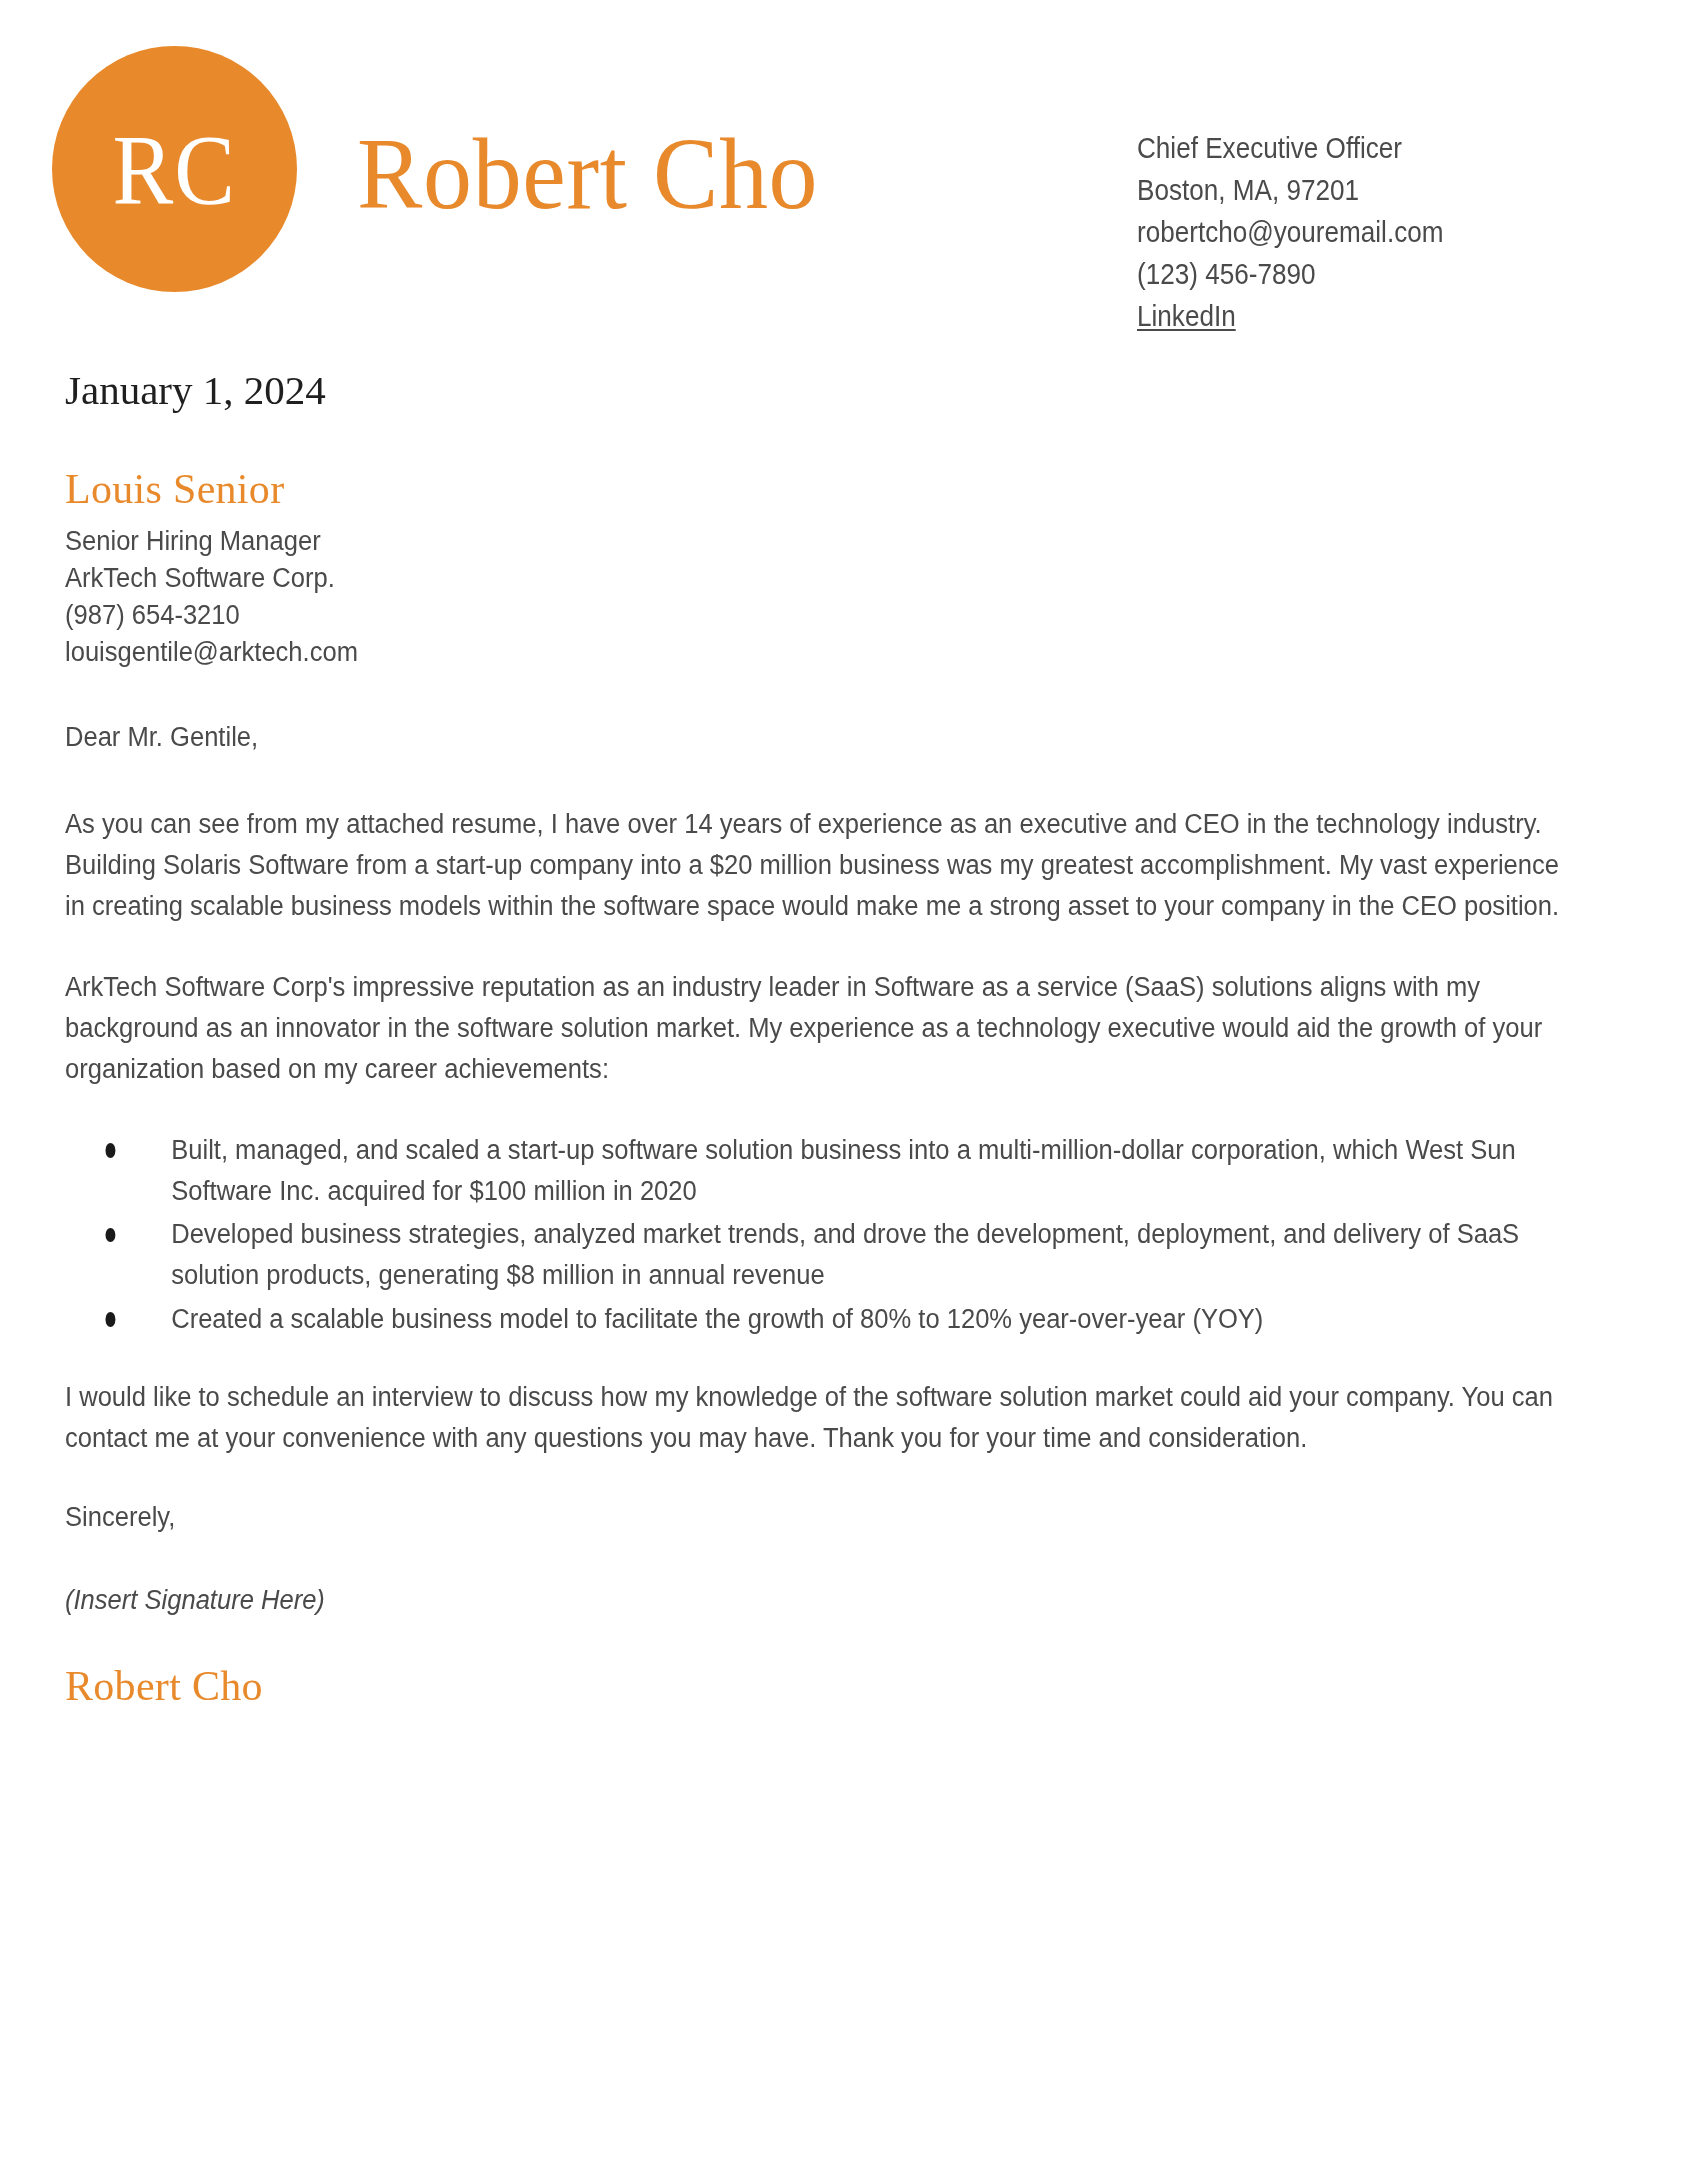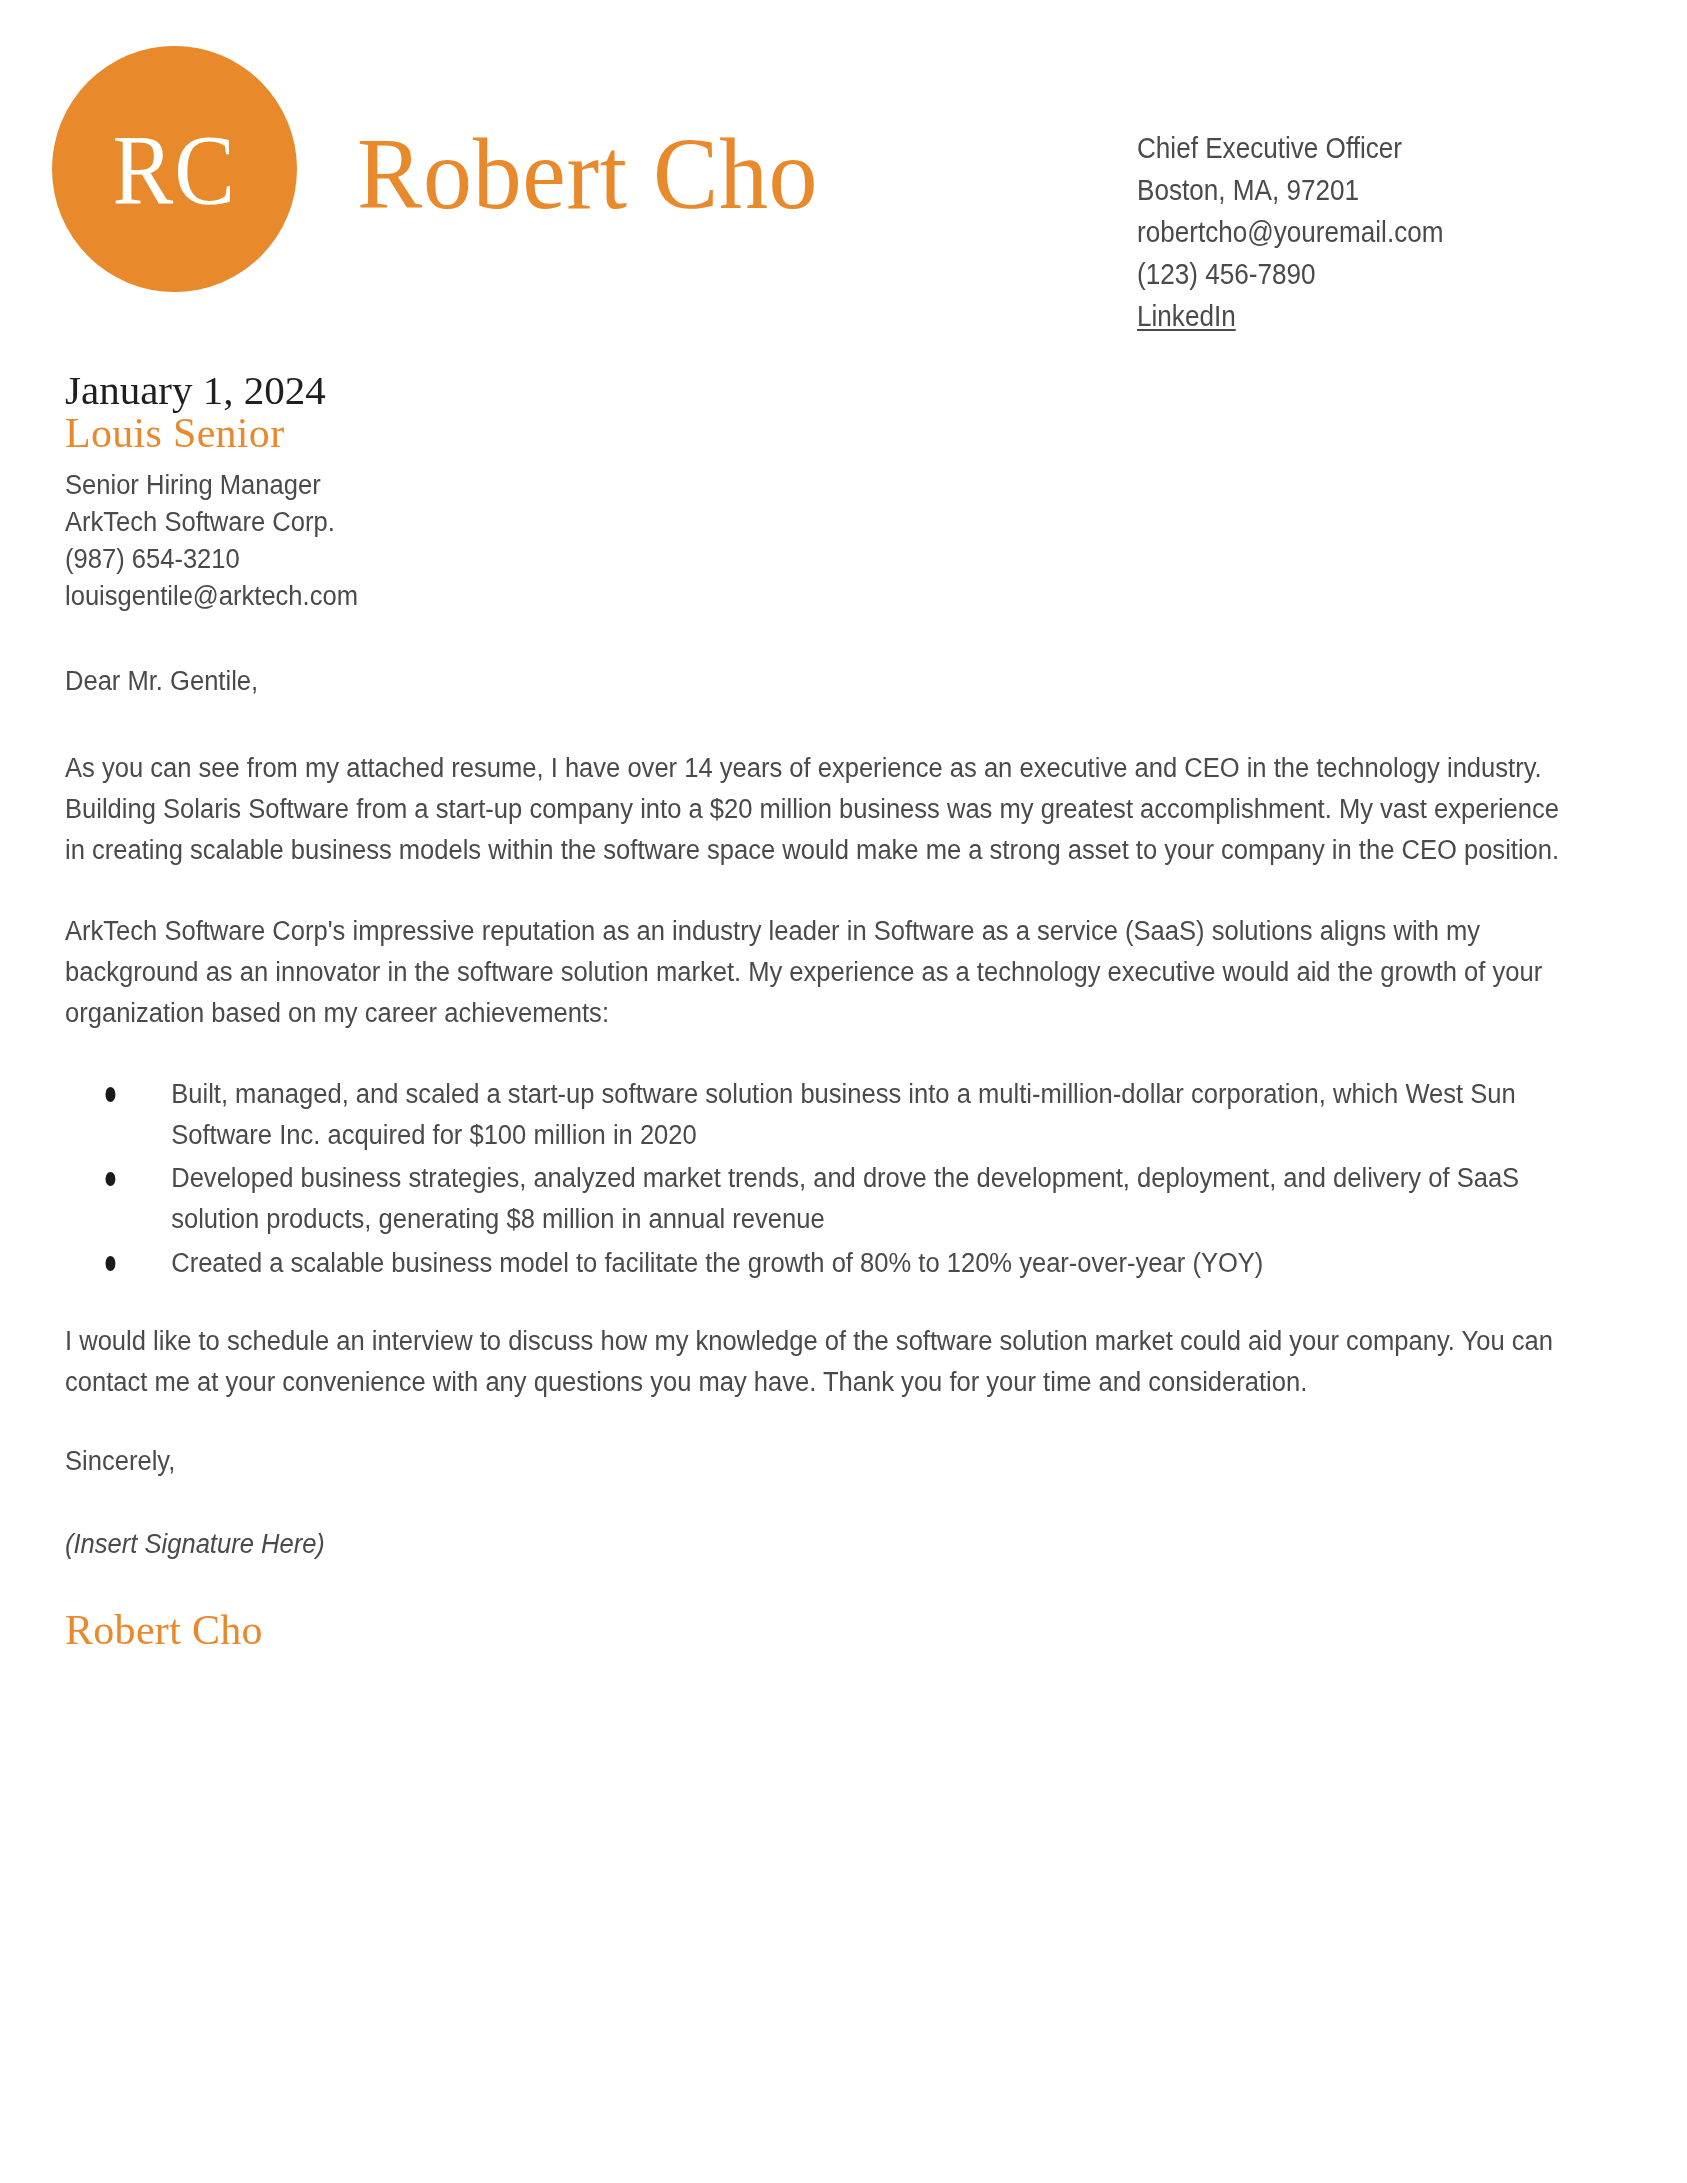--- a/index.html
+++ b/index.html
@@ -89,20 +89,21 @@
     left: 65px;
     top: 370px;
     width: 1522px;
   }
 
   .date {
     font-family: "Liberation Serif", serif;
     font-size: 41px;
     color: #1f1f1f;
     line-height: 1;
+    margin-bottom: 56px;
     letter-spacing: 0px;
   }
 
   .recipient-name {
     font-family: "Liberation Serif", serif;
     font-size: 42px;
     color: #E8892B;
     line-height: 1.08;
     margin-bottom: 9.3px;
     letter-spacing: 0.3px;

